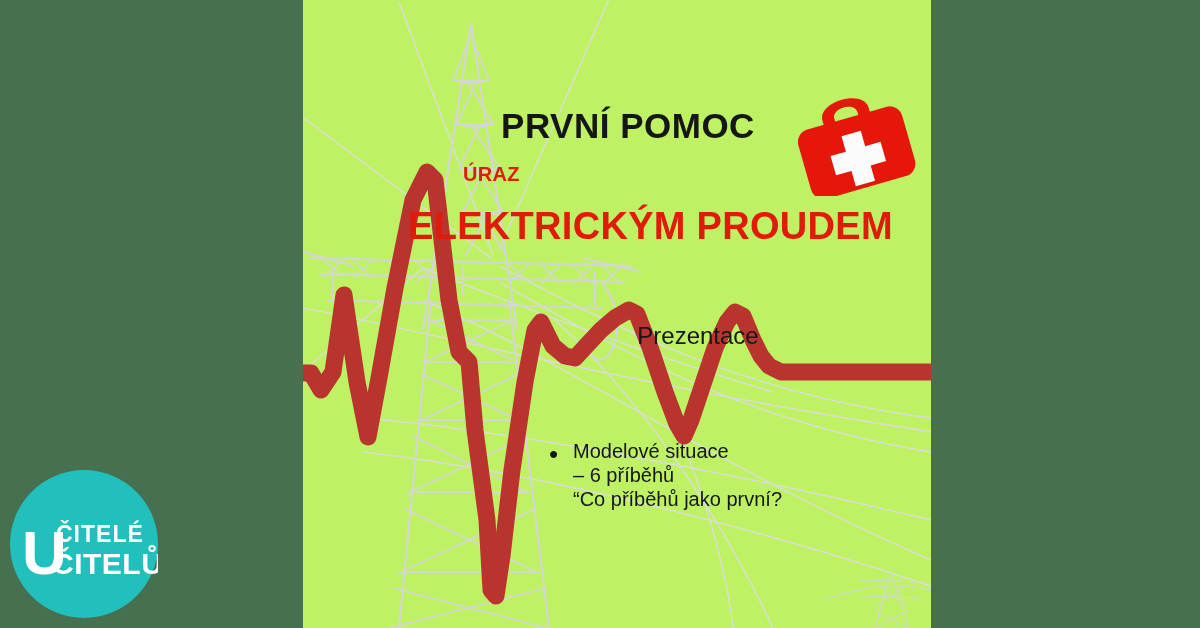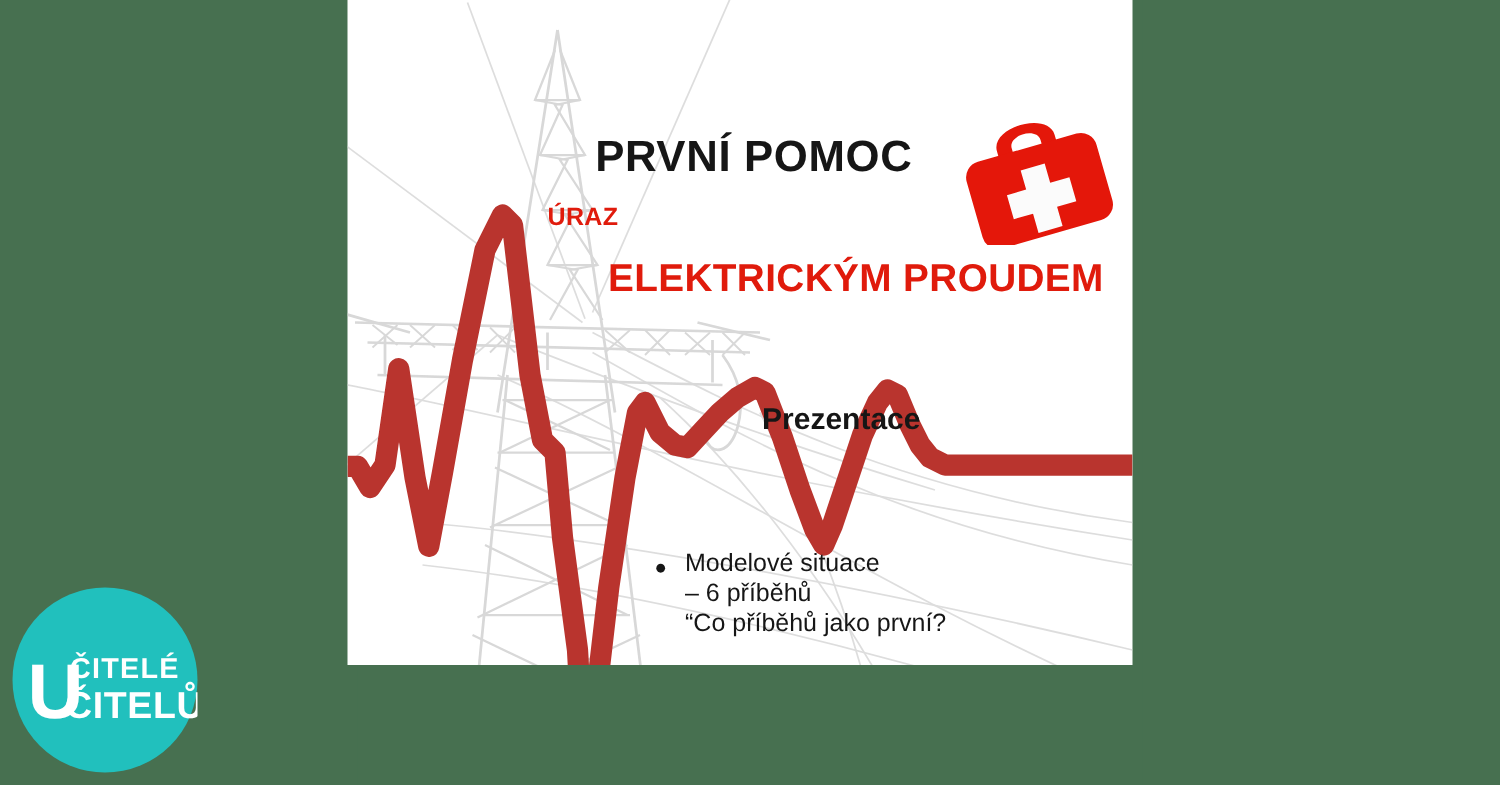--- a/index.html
+++ b/index.html
@@ -11,22 +11,22 @@
   }
   #poster{position:absolute;inset:0;}
 
   
   .band{position:absolute;top:0;bottom:0;background:#477050;}
   .band.left{left:0;width:286px;}
   .band.right{left:914px;right:0;}
 
   
   .card{
-    position:absolute;left:278px;top:0;width:628px;height:532px;
-    background:#ffffff;overflow:hidden;
+    position:absolute;left:303px;top:0;width:628px;height:628px;
+    background:#bef264;overflow:hidden;
   }
 
   
   .art{position:absolute;inset:0;width:628px;height:628px;}
 
   
   .copy{position:absolute;left:0;top:0;width:628px;height:628px;}
 
   .t-prvni{
     position:absolute;left:160px;top:106px;width:330px;
@@ -35,28 +35,28 @@
     letter-spacing:.5px;
   }
   .t-uraz{
     position:absolute;left:160px;top:163px;width:330px;
     text-align:left;
     font-size:20px;font-weight:bold;color:#e01b0c;
     letter-spacing:.3px;
   }
   .t-elektr{
     position:absolute;left:105px;top:205px;width:500px;
-    text-align:right;
-    font-size:31px;font-weight:bold;color:#e01b0c;
+    text-align:left;
+    font-size:38px;font-weight:bold;color:#e01b0c;
     letter-spacing:.3px;
   }
   .t-prez{
     position:absolute;left:230px;top:322px;width:330px;
     text-align:center;
-    font-size:24px;font-weight:bold;color:#161616;
+    font-size:24px;font-weight:normal;color:#161616;
   }
   .t-prakt{
     position:absolute;left:212px;top:391px;
     font-size:26px;color:#161616;
   }
   .bullets{
     position:absolute;left:212px;top:424px;width:400px;
     font-size:20px;color:#161616;
     list-style:none;margin:16px;padding:0;
   }

